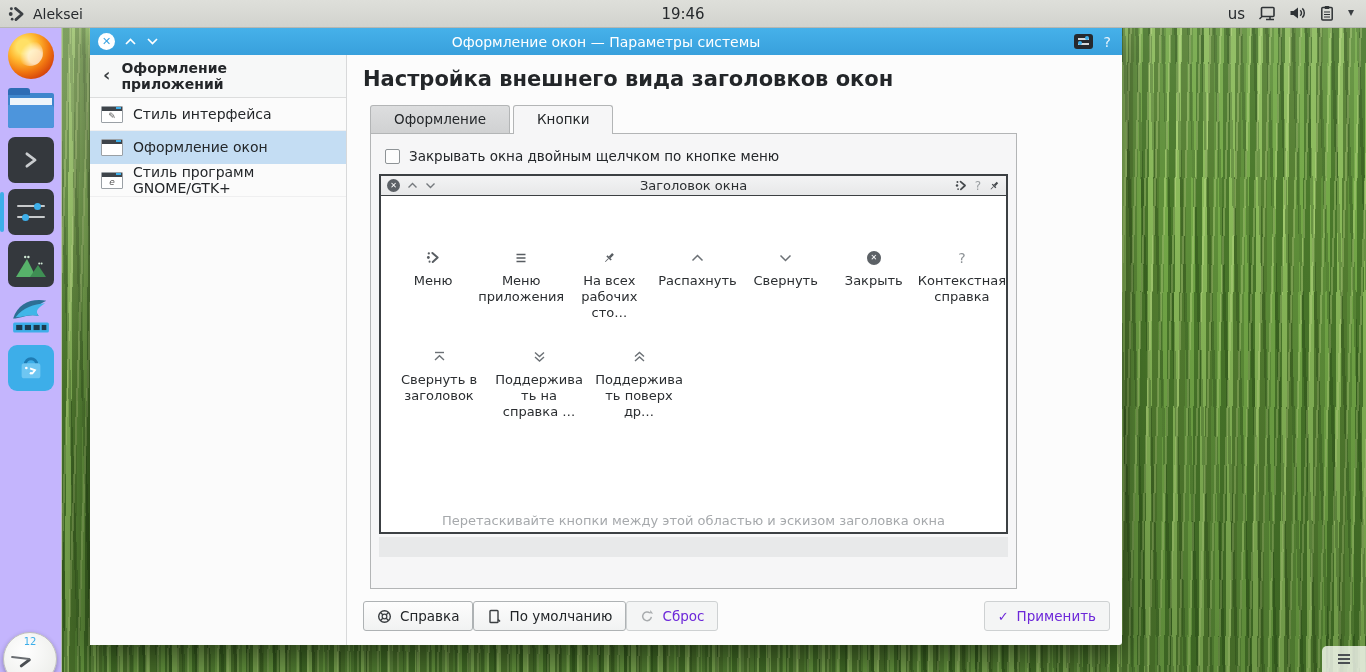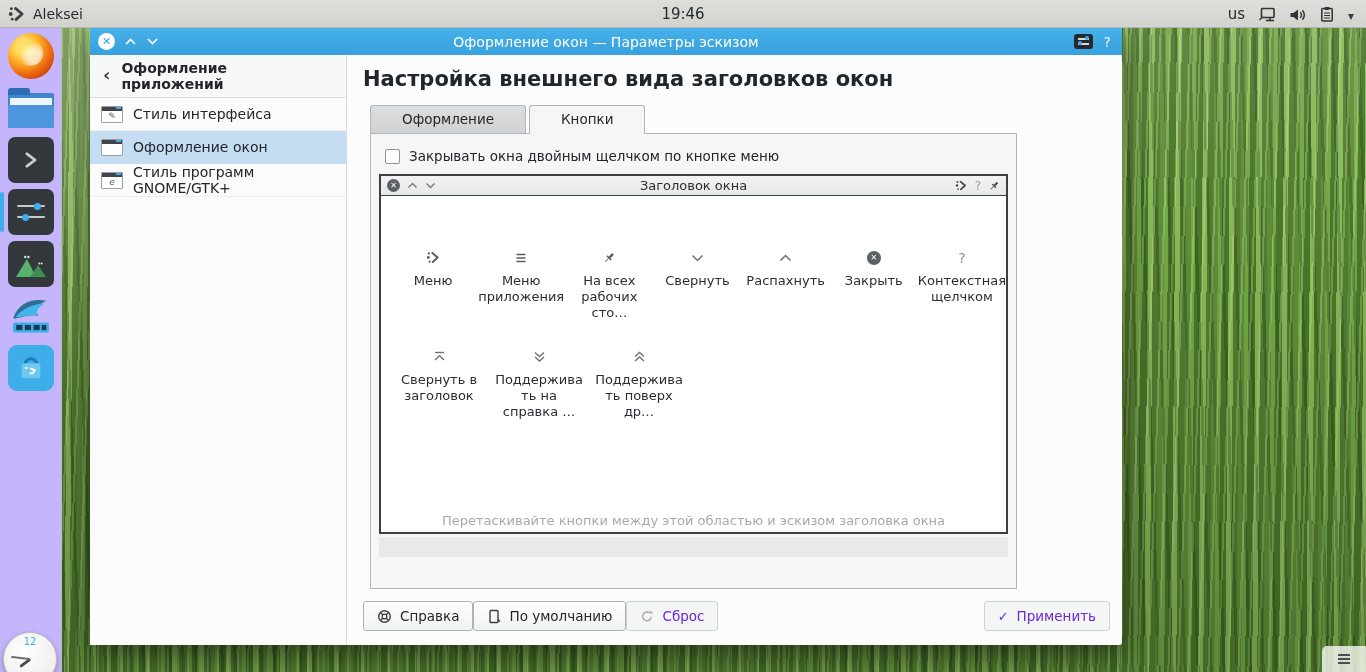--- a/index.html
+++ b/index.html
@@ -16,21 +16,21 @@
       repeating-linear-gradient(90.5deg, #5f8f3a 0 5px, #74a848 5px 9px, #4a782b 9px 16px, #8ab95a 16px 21px, #547e31 21px 27px);
   }
 
   
   .top-panel { position:absolute; top:0; left:0; width:1366px; height:28px; z-index:9;
     background:linear-gradient(#dedfda,#d2d3ce); border-bottom:1px solid #b6b7b2;
     display:flex; align-items:center; color:#26292c; }
   .panel-left { display:flex; align-items:center; gap:7px; padding-left:8px; }
   .panel-user { font-size:14px; }
   .panel-clock { position:absolute; left:0; right:0; text-align:center; font-size:15px; }
-  .panel-right { margin-left:auto; display:flex; align-items:flex-end; gap:13px; padding-right:12px; z-index:1; }
+  .panel-right { margin-left:auto; display:flex; align-items:flex-start; gap:13px; padding-right:12px; z-index:1; }
   .kbd-layout { font-size:15px; }
   .panel-caret { font-size:12px; color:#3a3e41; }
 
   
   .dock { position:absolute; left:0; top:28px; bottom:0; width:62px; background:#c4b5fd;
     border-right:1px solid #babbb6; z-index:8; display:flex; flex-direction:column; align-items:center;
     padding-top:5px; gap:6px; }
   .dock-tile { width:46px; height:46px; position:relative; flex:none; }
   .tile-dark { background:#34383d; border-radius:7px; display:flex; align-items:center; justify-content:center; }
   .dock-indicator { position:absolute; left:-8px; top:3px; width:4px; height:40px; background:#3daee9; border-radius:2px; }
@@ -87,21 +87,21 @@
   .mini-win { width:22px; height:17px; background:#fff; border:1px solid #9aa0a5; border-radius:1px;
     position:relative; flex:none; display:flex; align-items:center; justify-content:center; }
   .mini-win::before { content:""; position:absolute; top:0; left:0; right:0; height:4px; background:#3e444a; }
   .mini-win::after { content:""; position:absolute; top:0; right:1px; width:5px; height:2px; background:#3daee9; }
   .mini-glyph { margin-top:4px; font-size:9px; color:#555; line-height:1; }
 
   
   .content { flex:1; min-width:0; display:flex; flex-direction:column; padding:8px 12px 6px 16px; }
   .page-title { font-size:21px; font-weight:700; color:#232629; margin:4px 0 14px; }
   .tabs { display:flex; margin-left:7px; position:relative; z-index:2; }
-  .tab { font-size:13.5px; padding:5px 31px 6px; border:1px solid #b3b5b6; border-bottom:none;
+  .tab { font-size:13.5px; padding:5px 23px 6px; border:1px solid #b3b5b6; border-bottom:none;
     border-radius:3px 3px 0 0; margin-right:3px; background:linear-gradient(#dddedf,#d0d1d2); }
   .tab.active { background:#f6f6f7; margin-bottom:-1px; padding-bottom:7px; }
   .pane { width:647px; height:456px; margin-left:7px; border:1px solid #b3b5b6; background:#f6f6f7;
     padding:8px; position:relative; z-index:1; }
   .checkbox-row { display:flex; align-items:center; gap:9px; height:24px; margin:2px 0 6px 6px; font-size:13.5px; }
   .checkbox { width:15px; height:15px; border:1px solid #8e9396; border-radius:2px; background:#fdfdfd; flex:none; }
 
   .preview { border:2px solid #3c4043; background:#fff; height:360px; position:relative; }
   .pv-titlebar { height:20px; background:linear-gradient(#f3f3f4,#e7e8e9); border-bottom:1px solid #3c4043;
     display:flex; align-items:center; padding:0 6px; position:relative; }
@@ -258,21 +258,21 @@
           <svg width="13" height="9" viewBox="0 0 13 9">
               <path d="M2 7 L6.5 2.5 L11 7" fill="none" stroke="#fff" stroke-width="1.7"></path>
             </svg>
         </span>
         <span>
           <svg width="13" height="9" viewBox="0 0 13 9">
               <path d="M2 2 L6.5 6.5 L11 2" fill="none" stroke="#fff" stroke-width="1.7"></path>
             </svg>
         </span>
       </div>
-      <div class="tb-title">Оформление окон — Параметры эскизом</div>
+      <div class="tb-title">Оформление окон — Параметры системы</div>
       <div class="tb-right">
         <span class="tb-appbadge">
           <span class="ln" style="top:4px;"></span>
             <span class="kn" style="top:2px; right:4px;"></span>
           <span class="ln" style="top:9px;"></span>
             <span class="kn" style="top:7px; left:4px;"></span>
         </span>
         <span class="tb-help">?</span>
       </div>
     </div>
@@ -382,44 +382,44 @@
                         <rect x="4.6" y="7" width="6.8" height="1.8"></rect>
                         <rect x="7.5" y="8.8" width="1" height="5.2"></rect>
                   </g>
                     </svg>
                 </span>
                 <span class="gi-lb">На всех рабочих сто…</span>
               </div>
               <div class="gi">
                 <span class="gi-ic">
                   <svg width="13" height="8" viewBox="0 0 13 8">
+                      <path d="M1.5 6.5 L6.5 1.5 L11.5 6.5" fill="none" stroke="#6b7075" stroke-width="1.5"></path>
+                    </svg>
+                </span>
+                <span class="gi-lb">Распахнуть</span>
+              </div>
+              <div class="gi">
+                <span class="gi-ic">
+                  <svg width="13" height="8" viewBox="0 0 13 8">
                       <path d="M1.5 1.5 L6.5 6.5 L11.5 1.5" fill="none" stroke="#6b7075" stroke-width="1.5"></path>
                     </svg>
                 </span>
                 <span class="gi-lb">Свернуть</span>
-              </div>
-              <div class="gi">
-                <span class="gi-ic">
-                  <svg width="13" height="8" viewBox="0 0 13 8">
-                      <path d="M1.5 6.5 L6.5 1.5 L11.5 6.5" fill="none" stroke="#6b7075" stroke-width="1.5"></path>
-                    </svg>
-                </span>
-                <span class="gi-lb">Распахнуть</span>
               </div>
               <div class="gi">
                 <span class="gi-ic">
                     <span class="gi-close">✕</span>
                   </span>
                 <span class="gi-lb">Закрыть</span>
               </div>
               <div class="gi">
                 <span class="gi-ic">
                     <span class="gi-q">?</span>
                   </span>
-                <span class="gi-lb">Контекстная щелчком</span>
+                <span class="gi-lb">Контекстная справка</span>
               </div>
             </div>
 
             <div class="grid-row r2">
               <div class="gi">
                 <span class="gi-ic">
                   <svg width="13" height="11" viewBox="0 0 13 11">
                       <path d="M2 1.5 h9" stroke="#6b7075" stroke-width="1.4"></path>
                       <path d="M2 9 L6.5 4.8 L11 9" fill="none" stroke="#6b7075" stroke-width="1.4"></path>
                     </svg>

